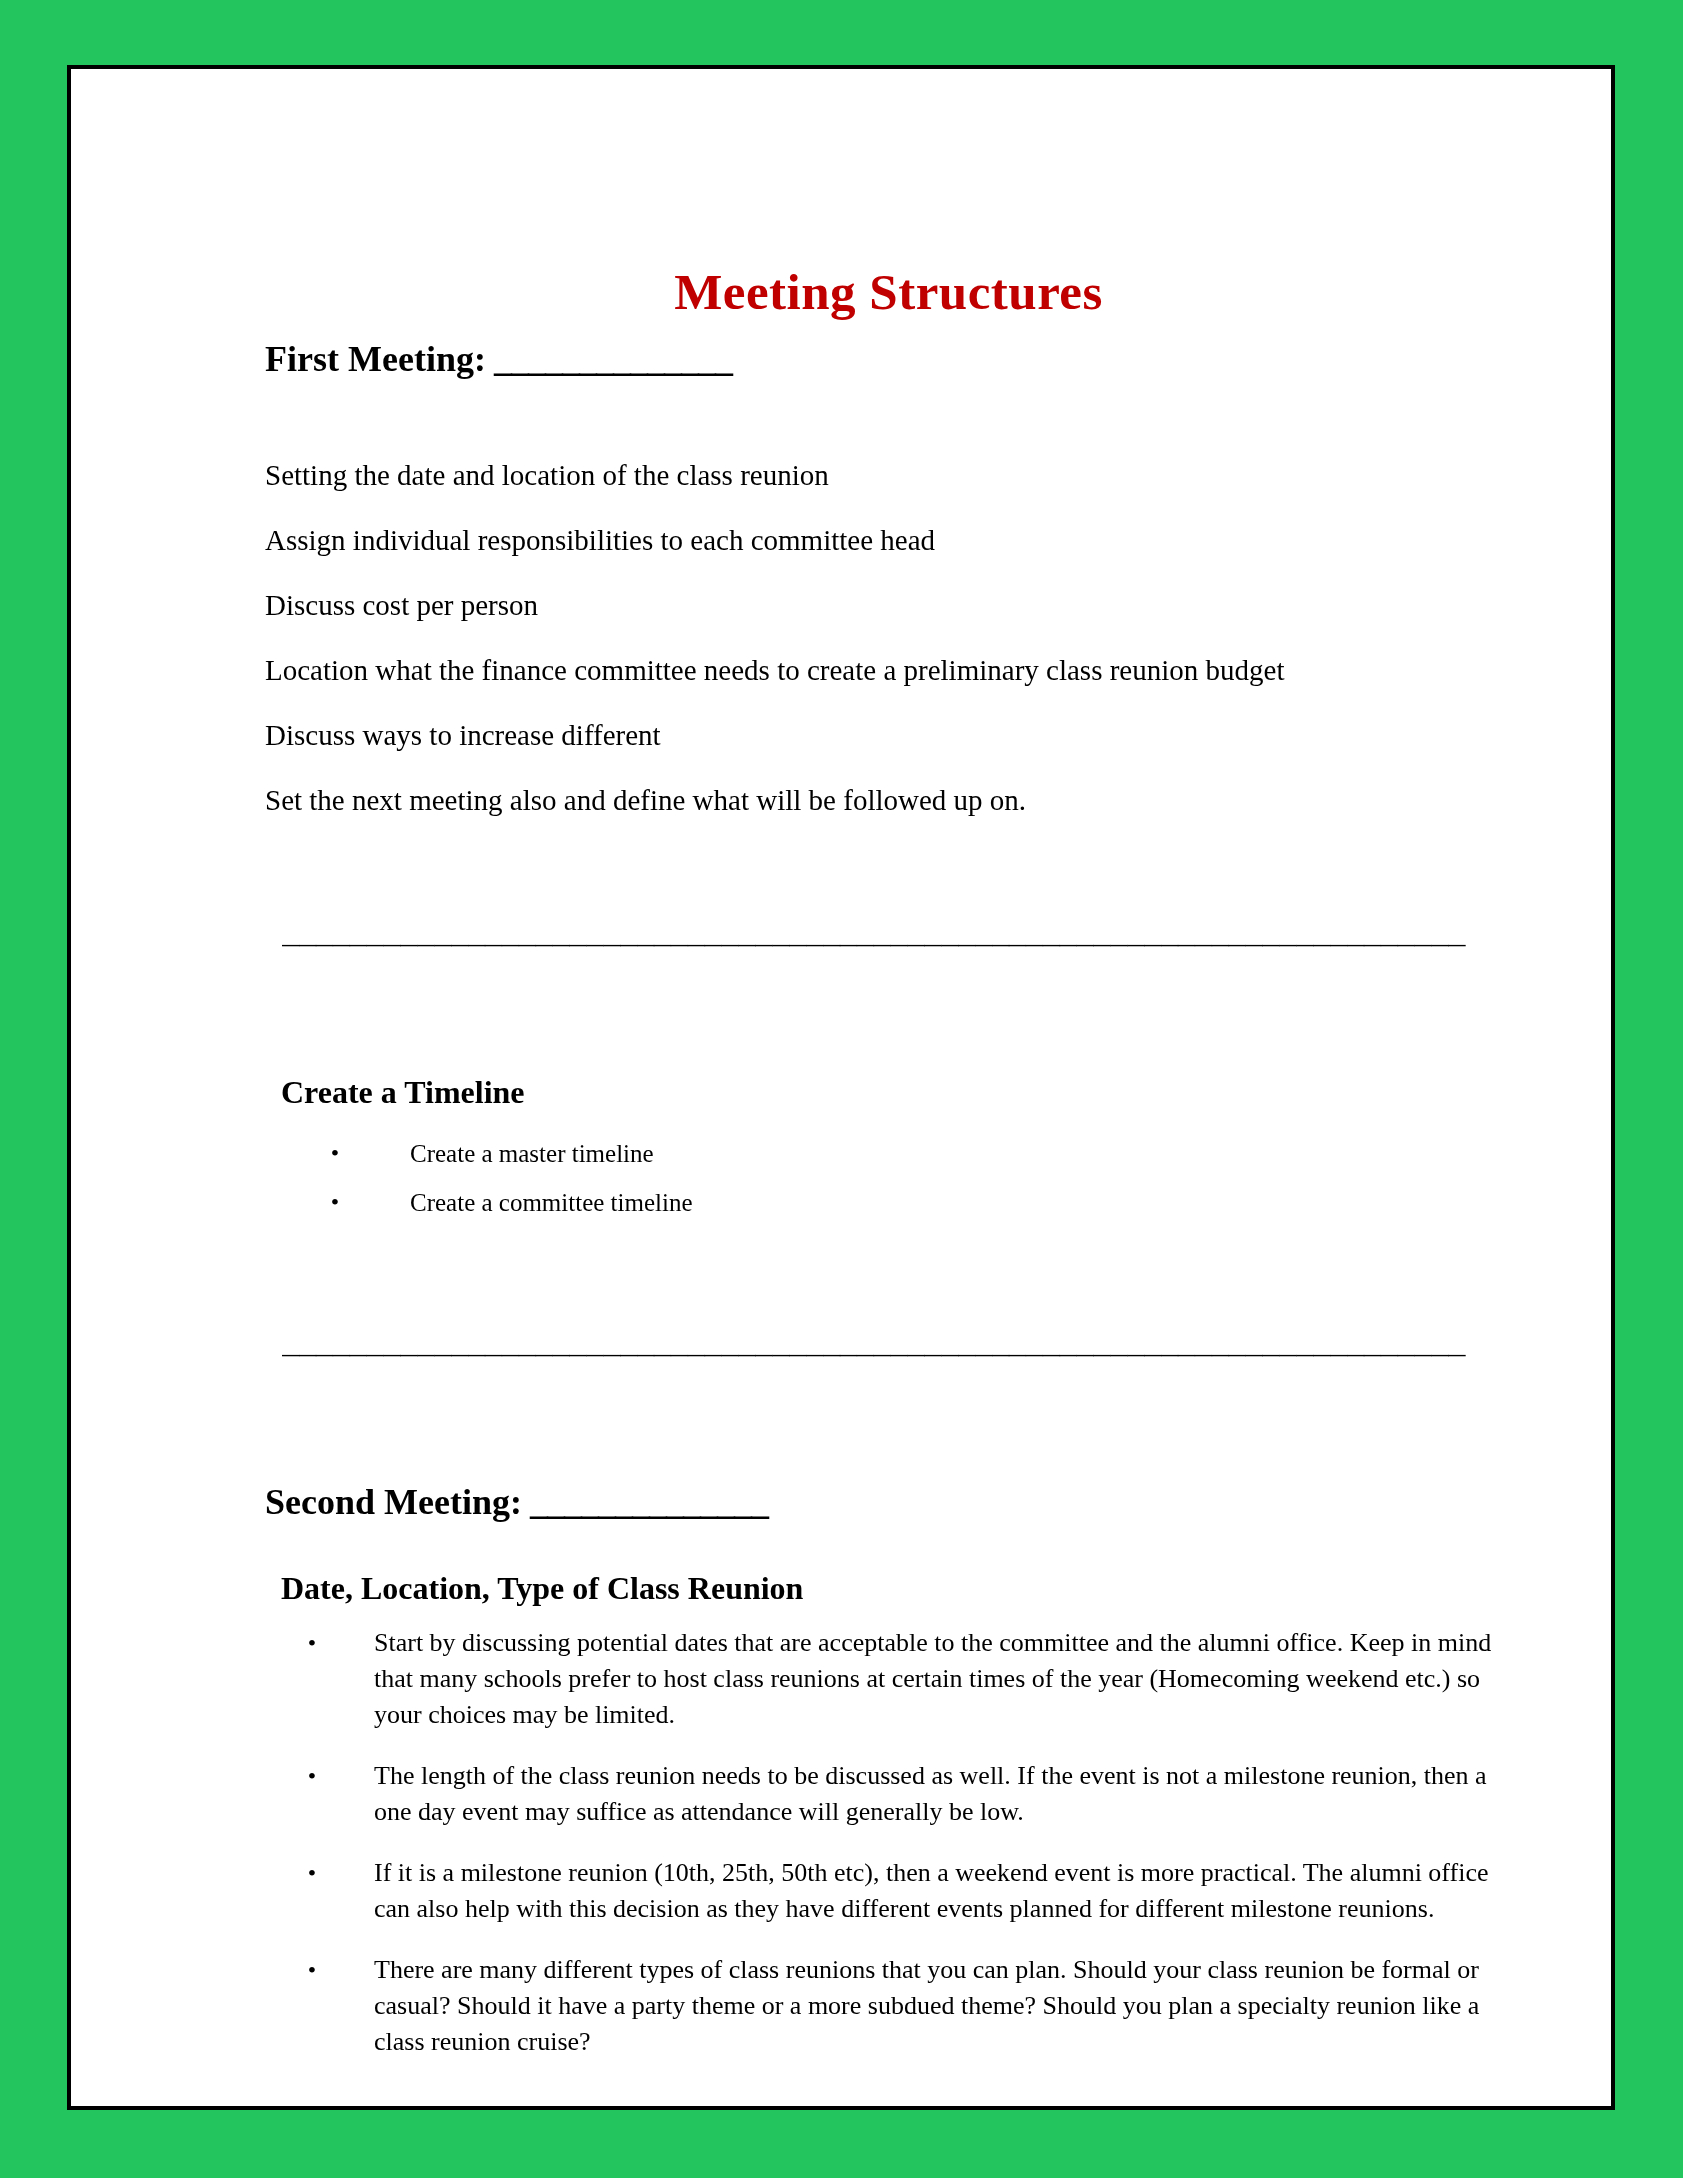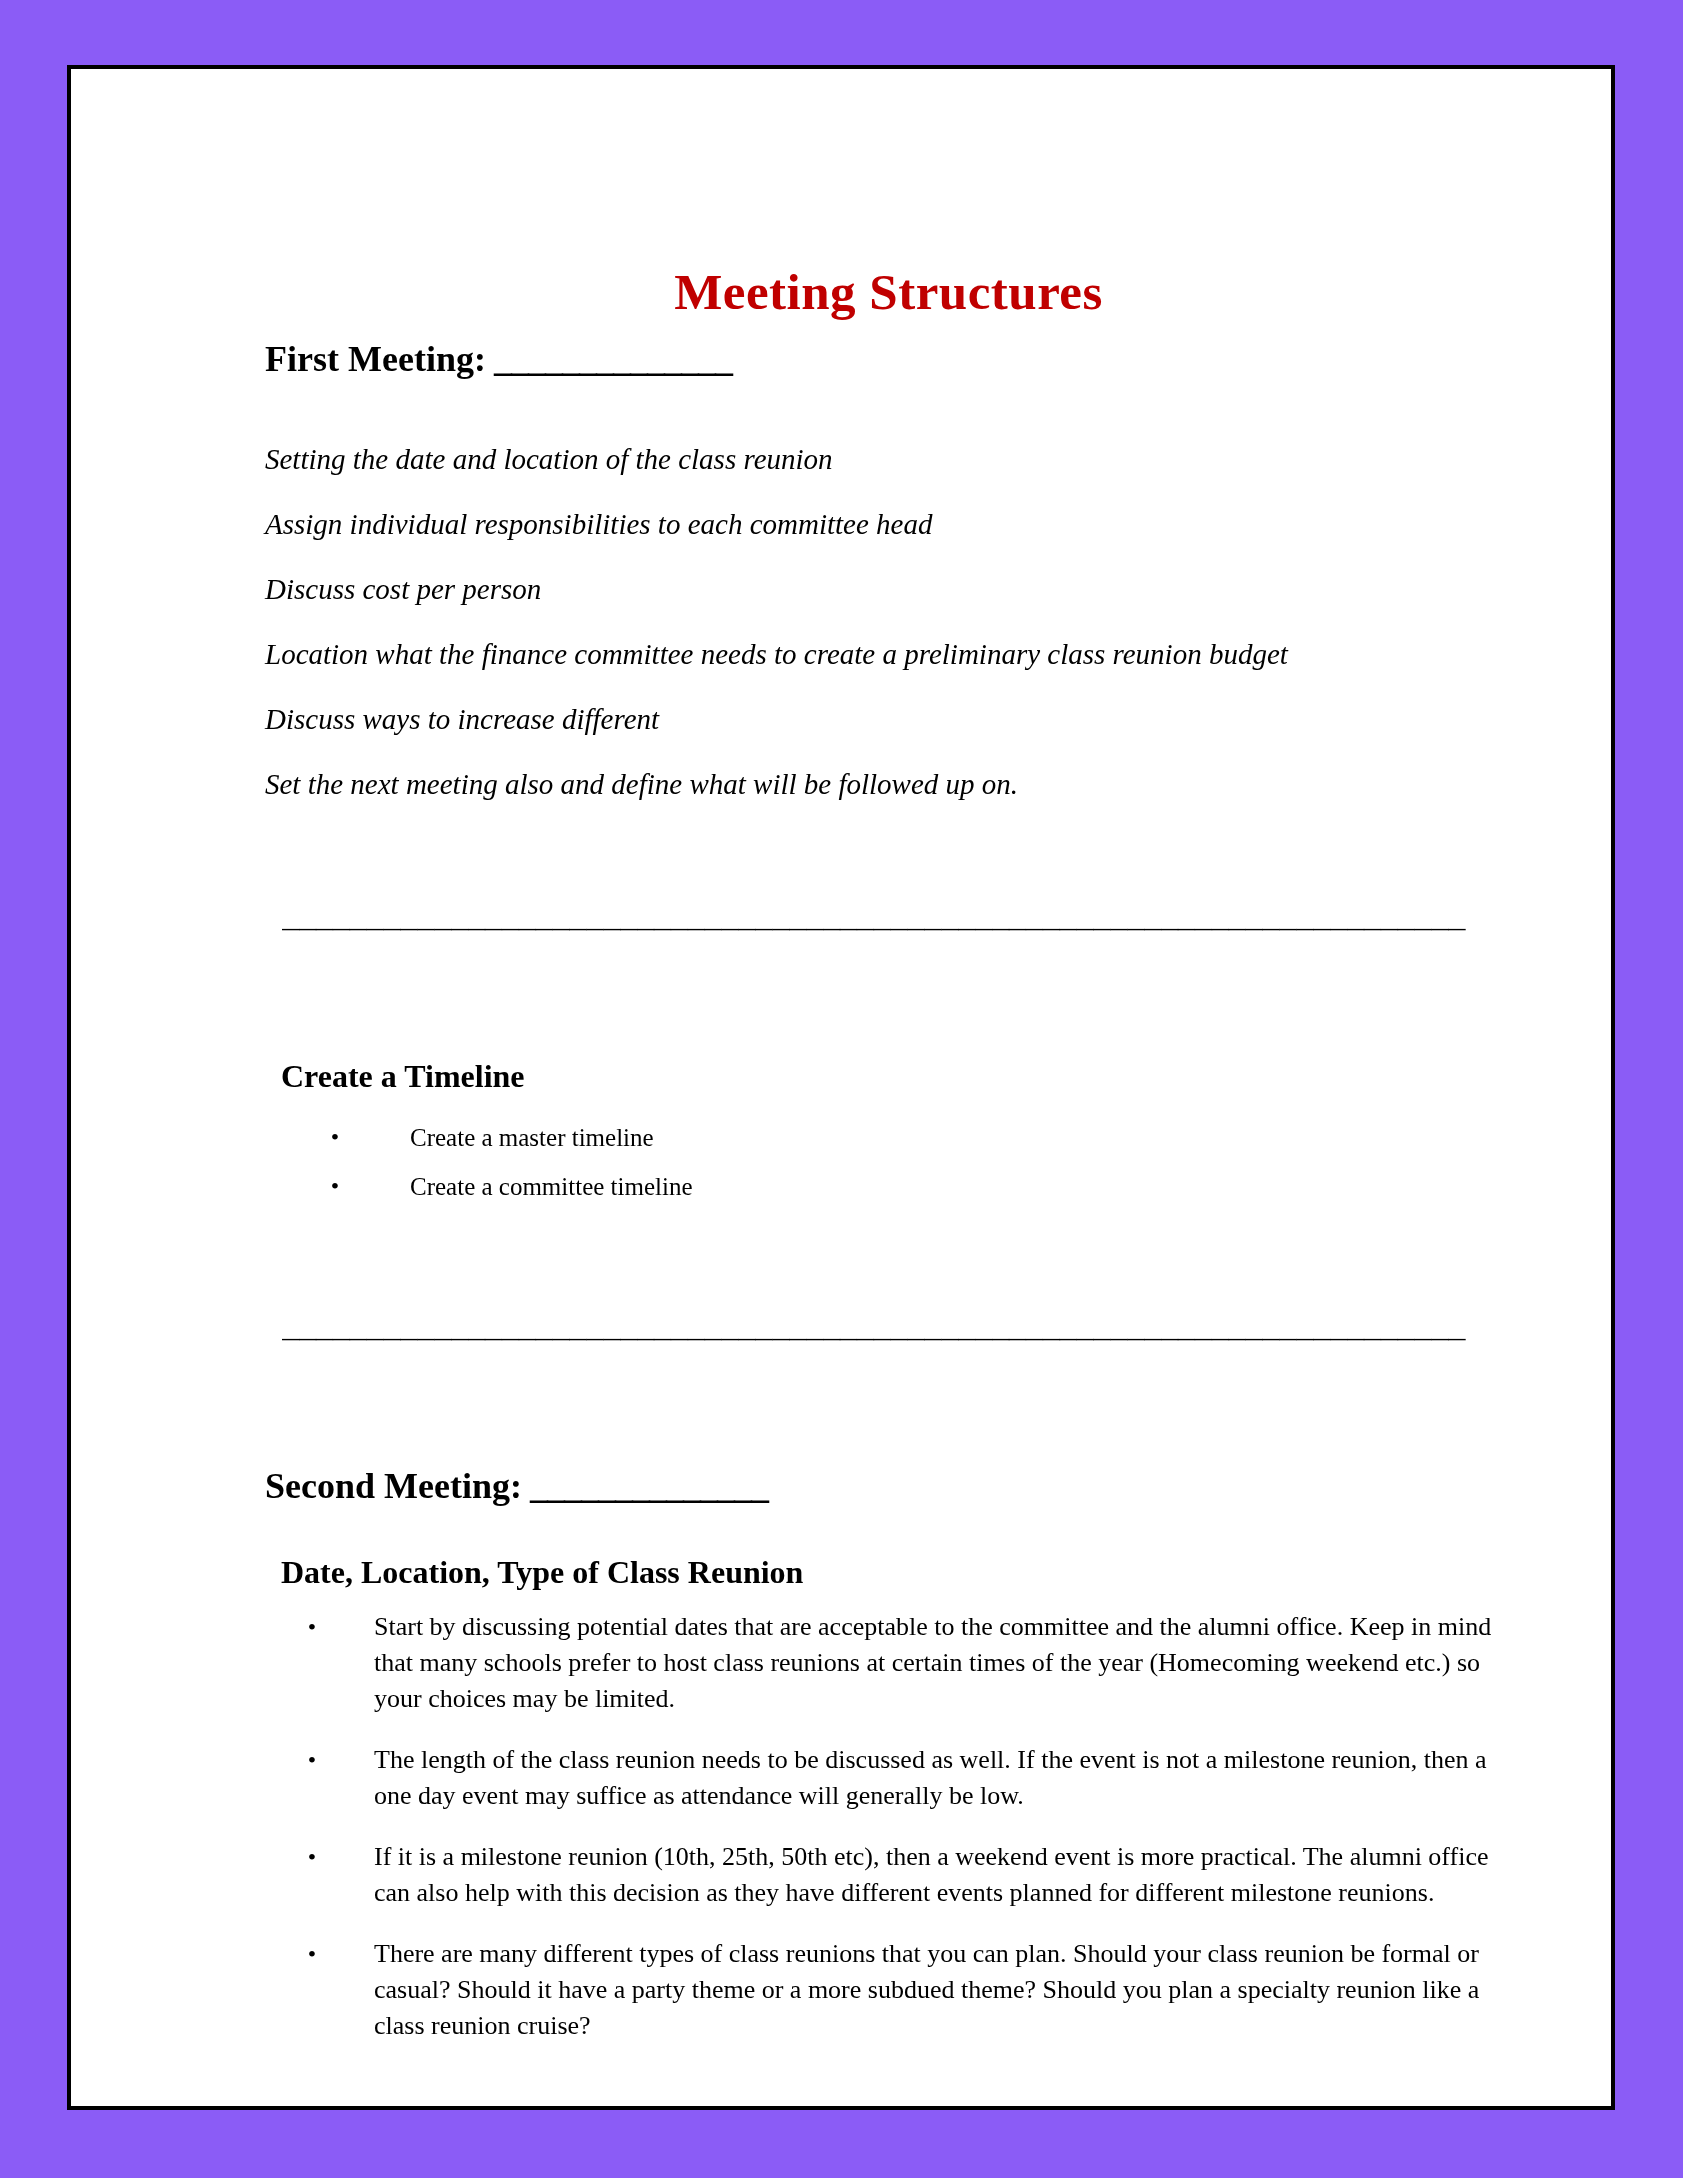--- a/index.html
+++ b/index.html
@@ -15,21 +15,21 @@
     color: #000000;
     overflow: hidden;
   }
 
   
   #page {
     position: absolute;
     left: 0; top: 0;
     width: 1683px;
     height: 2178px;
-    background: #8b5cf6;
+    background: #22c55e;
   }
 
   #page-border {
     position: absolute;
     left: 67px;
     top: 65px;
     width: 1548px;
     height: 2045px;
     border: 4px solid #000000;
     box-sizing: border-box;
@@ -78,22 +78,21 @@
     color: #000000;
     margin: 16px;
   }
 
   
   .para {
     font-family: "Liberation Serif", "DejaVu Serif", serif;
     font-size: 29px;
     line-height: 40px;
     color: #000000;
-    margin: 0 0 25px 0;
-    font-style: italic;
+    margin: 16px 0 25px 0;
   }
 
   
   .divider {
     font-family: Liberation Mono, monospace;
     font-size: 29px;
     line-height: 34px;
     color: #000000;
     letter-spacing: -0.5px;
     white-space: nowrap;

